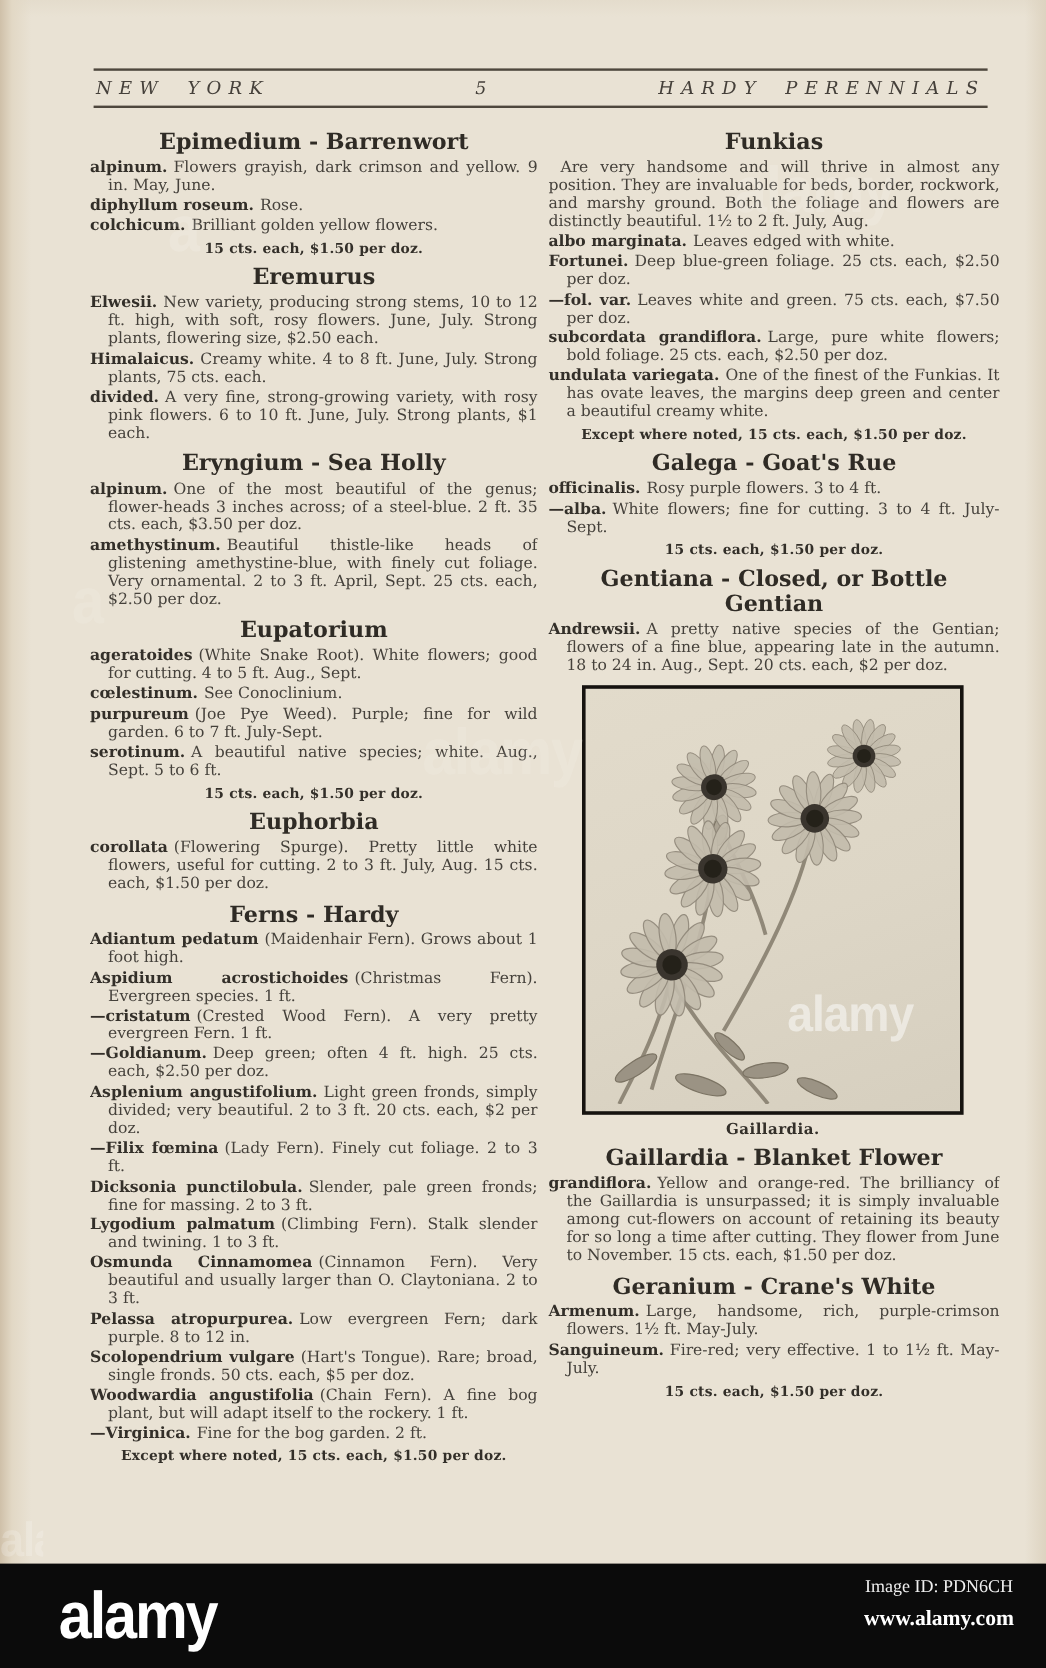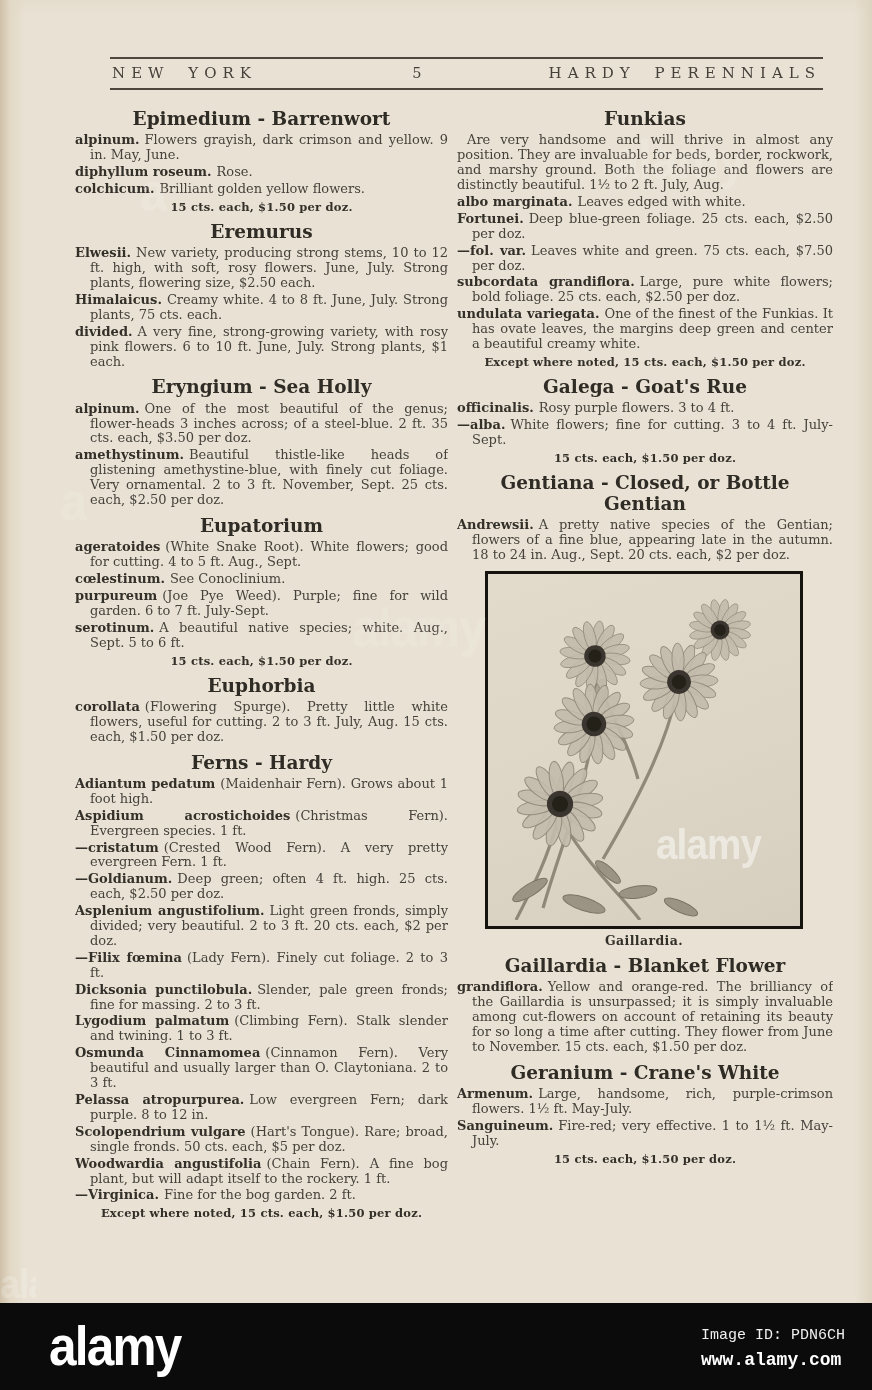--- a/index.html
+++ b/index.html
@@ -14,25 +14,26 @@
     position:relative;width:872px;height:1390px;overflow:hidden;
     background:
       linear-gradient(90deg,#cfc0a9 0,#e2d8c5 10px,rgba(233,226,212,0) 26px),
       linear-gradient(270deg,#ddd3c0 0,rgba(233,226,212,0) 18px),
       linear-gradient(180deg,#e4dccc 0,rgba(233,226,212,0) 14px),
       #e9e2d4;
     color:#44403a;
   }
   
   .page-header{
-    margin:57px 49px 0 110px;
+    margin:57px 49px 0 78px;
     border-top:2px solid #4e473d;
     border-bottom:2px solid #4e473d;
     display:flex;justify-content:space-between;align-items:baseline;
     padding:5px 2px 6px 2px;
+    font-style:italic;
   }
   .hdr-left,.hdr-right{
     font-size:15px;letter-spacing:6px;word-spacing:8px;color:#45403a;
   }
   .hdr-page{font-size:14.5px;color:#45403a;transform:translateX(14px);}
   
   .columns{
     margin:11px 39px 0 75px;
     display:flex;gap:9px;
     height:1192px;overflow:hidden;
@@ -85,22 +86,22 @@
   .alamy-bar{
     position:absolute;left:0;bottom:0;width:872px;height:87px;
     background:#0b0b0b;color:#fff;
   }
   .alamy-logo{
     position:absolute;left:49px;top:11px;
     font-family:"Liberation Sans",sans-serif;font-weight:bold;
     font-size:55px;letter-spacing:-2px;transform:scaleX(.9);transform-origin:left;
   }
   .bar-right{
-    position:absolute;right:27px;top:24px;text-align:left;
-    font-family:Liberation Mono, monospace;
+    position:absolute;right:27px;top:12px;text-align:center;
+    font-family:Liberation Serif, serif;
   }
   .bar-image-id{font-size:15px;color:#f0f0f0;margin-bottom:6px;}
   .bar-url{font-size:18px;font-weight:bold;color:#ffffff;}
   
   .ghost{
     position:absolute;color:#ffffff;opacity:.14;pointer-events:none;
     font-family:"Liberation Sans",sans-serif;font-weight:bold;
     font-size:54px;letter-spacing:-1px;transform:scaleX(.9);transform-origin:left;
     z-index:3;
   }
@@ -128,21 +129,21 @@
         </section>
         <section class="plant-section">
           <h2 class="section-title">Eremurus</h2>
           <p class="entry"><b class="entry-name">Elwesii.</b><span class="entry-text">New variety, producing strong stems, 10 to 12 ft. high, with soft, rosy flowers. June, July. Strong plants, flowering size, $2.50 each.</span></p>
           <p class="entry"><b class="entry-name">Himalaicus.</b><span class="entry-text">Creamy white. 4 to 8 ft. June, July. Strong plants, 75 cts. each.</span></p>
           <p class="entry"><b class="entry-name">divided.</b><span class="entry-text">A very fine, strong-growing variety, with rosy pink flowers. 6 to 10 ft. June, July. Strong plants, $1 each.</span></p>
         </section>
         <section class="plant-section">
           <h2 class="section-title">Eryngium - Sea Holly</h2>
           <p class="entry"><b class="entry-name">alpinum.</b><span class="entry-text">One of the most beautiful of the genus; flower-heads 3 inches across; of a steel-blue. 2 ft. 35 cts. each, $3.50 per doz.</span></p>
-          <p class="entry"><b class="entry-name">amethystinum.</b><span class="entry-text">Beautiful thistle-like heads of glistening amethystine-blue, with finely cut foliage. Very ornamental. 2 to 3 ft. November, Sept. 25 cts. each, $2.50 per doz.</span></p>
+          <p class="entry"><b class="entry-name">amethystinum.</b><span class="entry-text">Beautiful thistle-like heads of glistening amethystine-blue, with finely cut foliage. Very ornamental. 2 to 3 ft. April, Sept. 25 cts. each, $2.50 per doz.</span></p>
         </section>
         <section class="plant-section">
           <h2 class="section-title">Eupatorium</h2>
           <p class="entry"><b class="entry-name">ageratoides</b><span class="entry-text">(White Snake Root). White flowers; good for cutting. 4 to 5 ft. Aug., Sept.</span></p>
           <p class="entry"><b class="entry-name">cœlestinum.</b><span class="entry-text">See Conoclinium.</span></p>
           <p class="entry"><b class="entry-name">purpureum</b><span class="entry-text">(Joe Pye Weed). Purple; fine for wild garden. 6 to 7 ft. July-Sept.</span></p>
           <p class="entry"><b class="entry-name">serotinum.</b><span class="entry-text">A beautiful native species; white. Aug., Sept. 5 to 6 ft.</span></p>
           <p class="price-note">15 cts. each, $1.50 per doz.</p>
         </section>
         <section class="plant-section">

